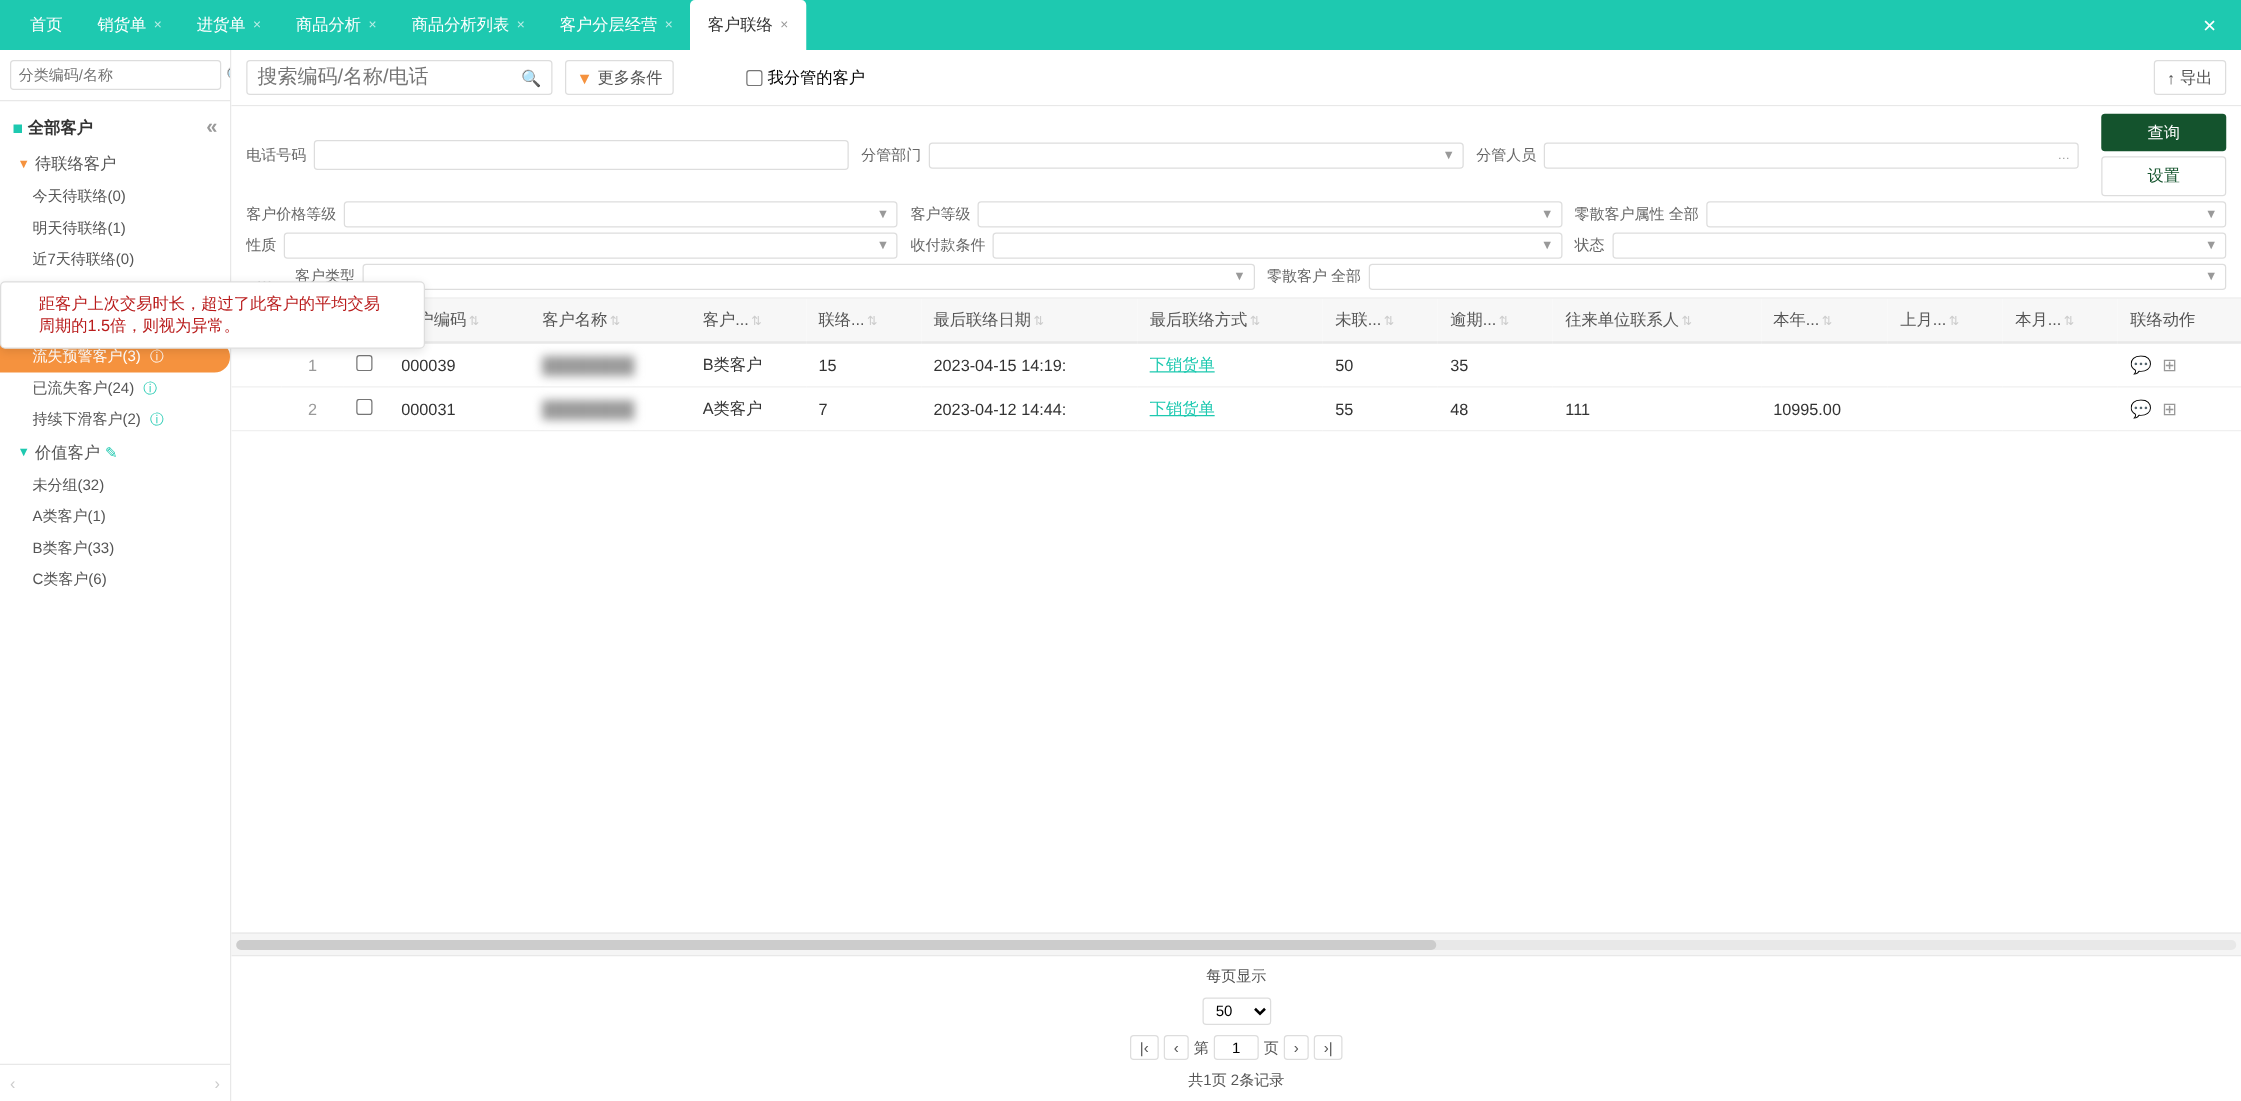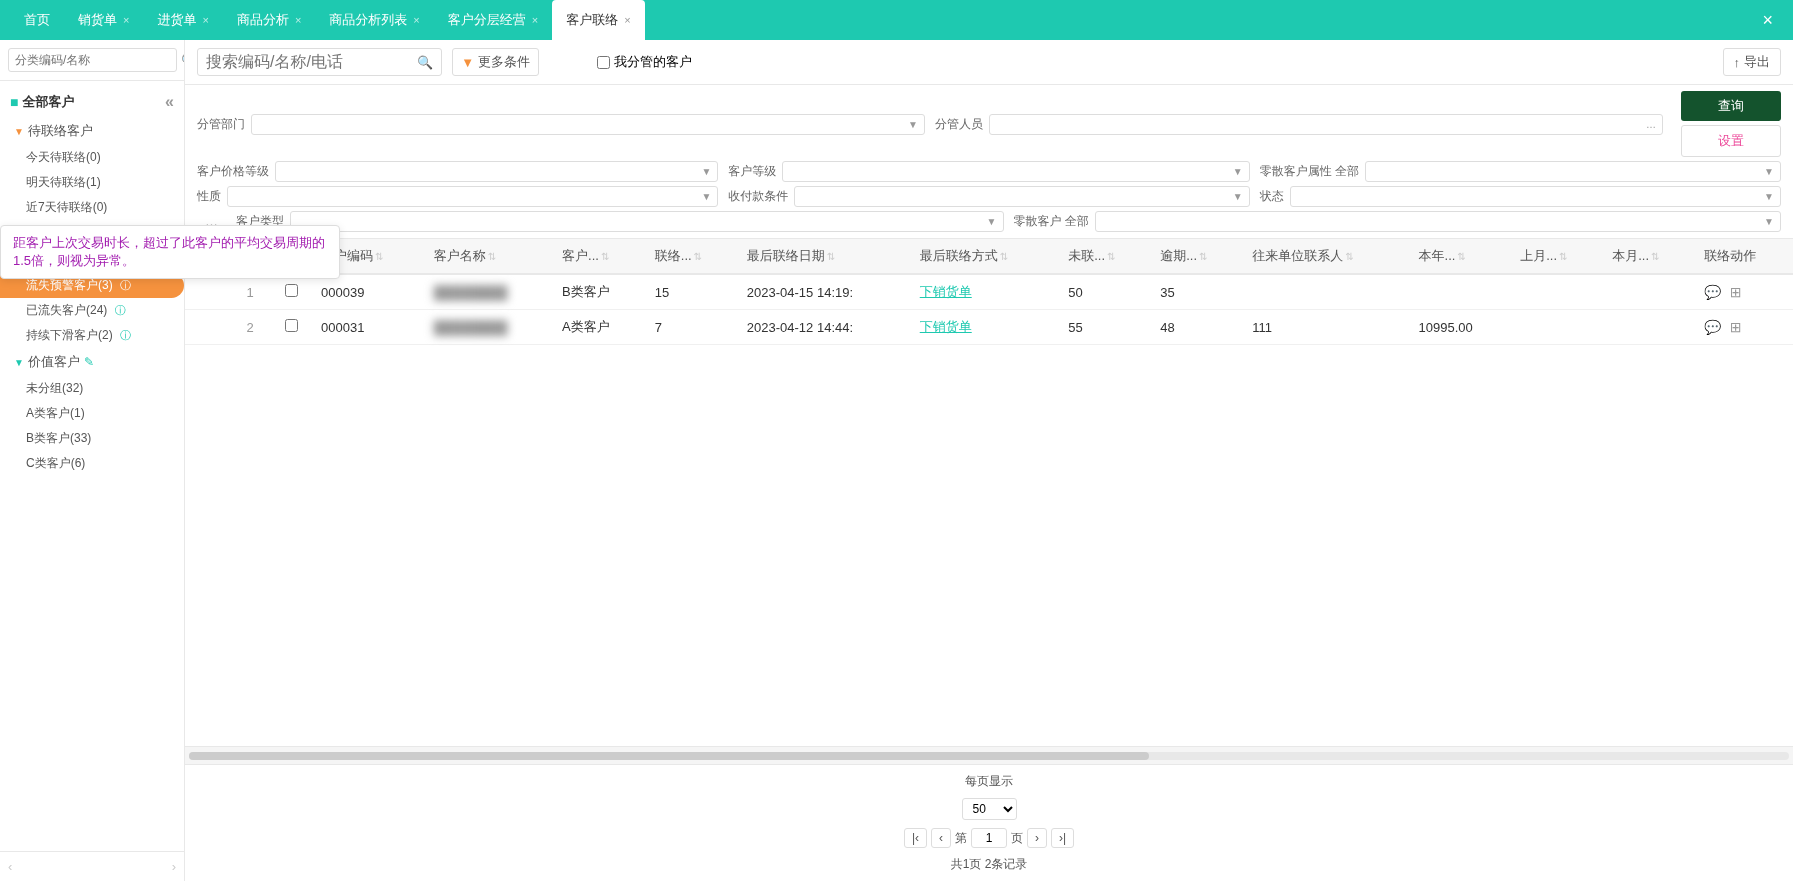--- a/index.html
+++ b/index.html
@@ -110,21 +110,21 @@
     .filter-select .sel-arrow { color: #999; font-size: 10px; }
     .filter-input {
       flex: 1; border: 1px solid #ddd; border-radius: 3px; padding: 4px 6px;
       font-size: 12px; background: #fff; min-width: 120px;
     }
     .btn-query {
       background: #14532d; color: #fff; border: none; border-radius: 3px;
       padding: 6px 18px; cursor: pointer; font-size: 13px; white-space: nowrap;
     }
     .btn-settings {
-      background: #fff; color: #ec4899; border: 1px solid #ddd; border-radius: 3px;
+      background: #fff; color: #14532d; border: 1px solid #ddd; border-radius: 3px;
       padding: 6px 36px; cursor: pointer; font-size: 13px; white-space: nowrap;
     }
     .filter-actions { display: flex; flex-direction: column; gap: 4px; margin-left: 8px; }
 
     
     .table-area { flex: 1; overflow: auto; background: #fff; margin: 0; }
     table { width: 100%; border-collapse: collapse; font-size: 12px; }
     thead tr { background: #f7f7f7; border-bottom: 2px solid #e8e8e8; }
     thead th {
       padding: 8px 10px; text-align: left; color: #555; font-weight: normal;
@@ -172,22 +172,22 @@
       flex: 1; height: 8px; background: #e8e8e8; border-radius: 4px; position: relative;
     }
     .scroll-thumb {
       position: absolute; left: 0; top: 0; width: 60%; height: 8px;
       background: #ccc; border-radius: 4px; cursor: pointer;
     }
 
     
     .tooltip-box {
       position: absolute; left: 0; top: 225px; background: #fff;
-      border: 1px solid #ddd; border-radius: 4px; padding: 8px 12px;
-      font-size: 12px; color: #a21caf; z-index: 100; max-width: 340px;
+      border: 1px solid #ddd; border-radius: 4px; padding: 8px 30px;
+      font-size: 12px; color: #b91c1c; z-index: 100; max-width: 340px;
       box-shadow: 0 2px 8px rgba(0,0,0,0.1); white-space: normal;
     }
 
     
     .gear-btn {
       background: none; border: none; cursor: pointer; color: #888; font-size: 15px; padding: 0;
     }
 
     
     .col-settings { width: 40px; text-align: center; }
@@ -310,20 +310,24 @@
       </label>
       <div class="export-btn">
         <span class="e-icon">↑</span>
         <span>导出</span>
       </div>
     </div>
 
     <div class="filter-rows">
 
       <div class="filter-row">
+        <div class="filter-cell">
+          <label>电话号码</label>
+          <input class="filter-input" type="text" style="">
+        </div>
         <div class="filter-cell">
           <label>分管部门</label>
           <div class="filter-select">
             <span></span>
             <span class="sel-arrow">▼</span>
           </div>
         </div>
         <div class="filter-cell">
           <label>分管人员</label>
           <div class="filter-select" style="flex:1;">

